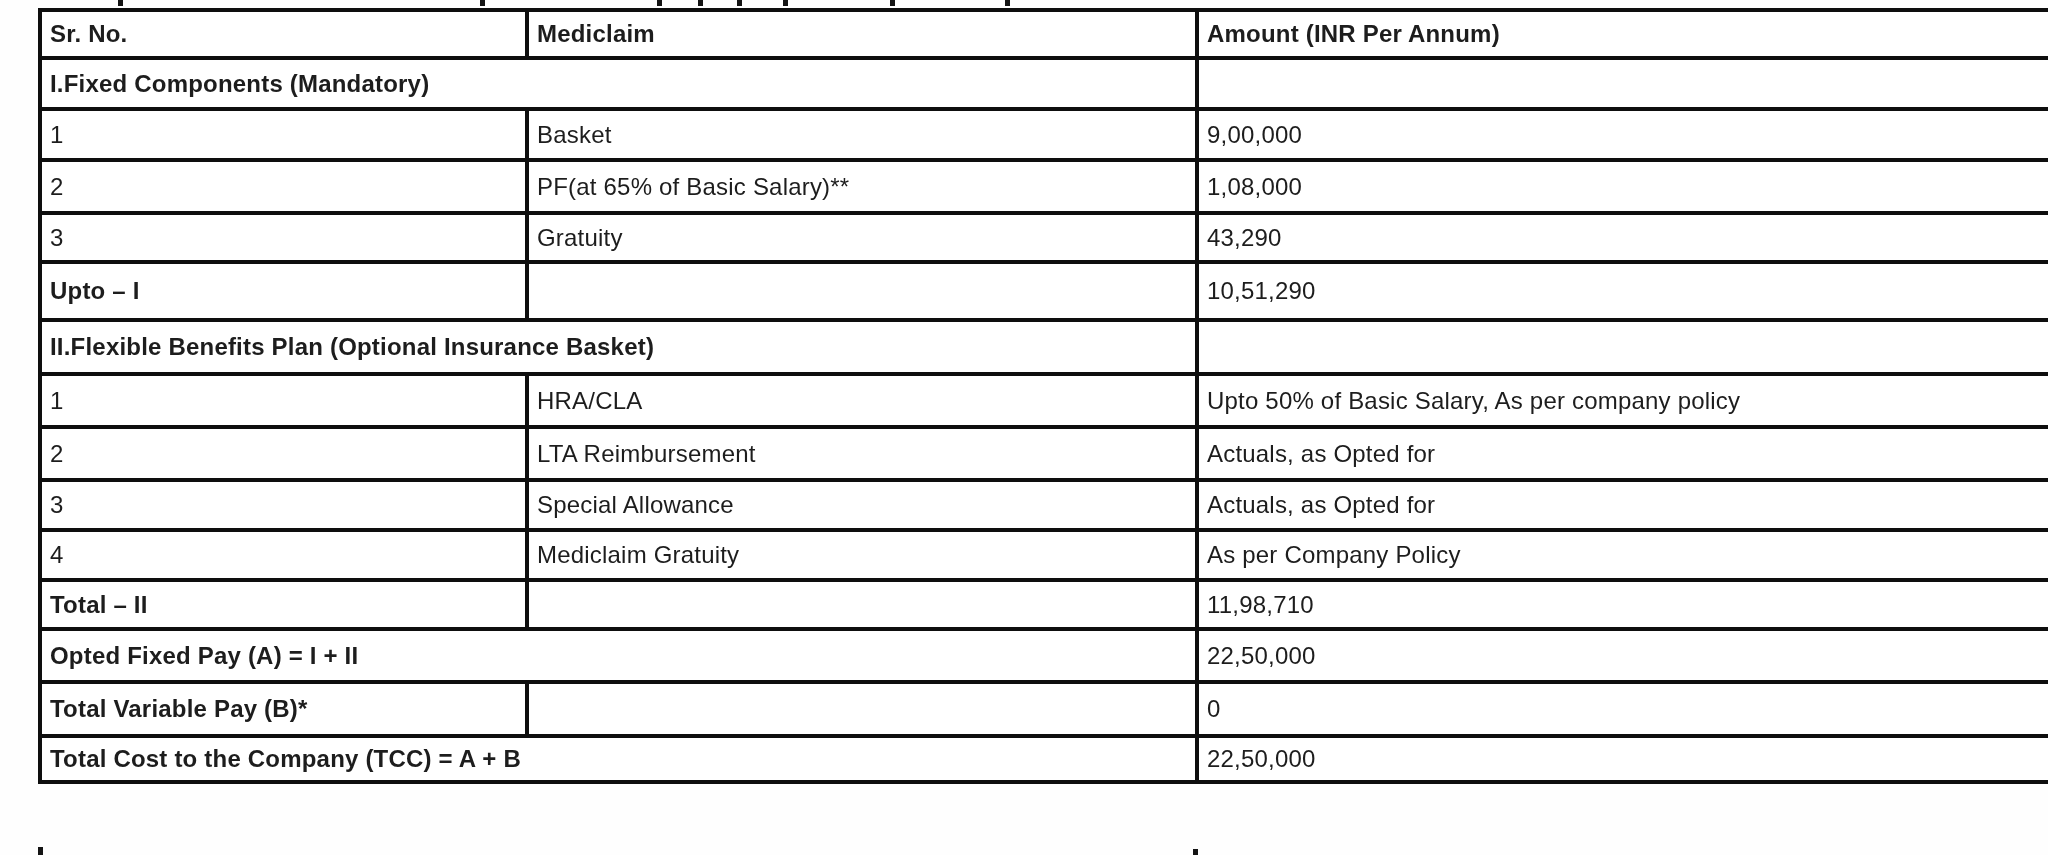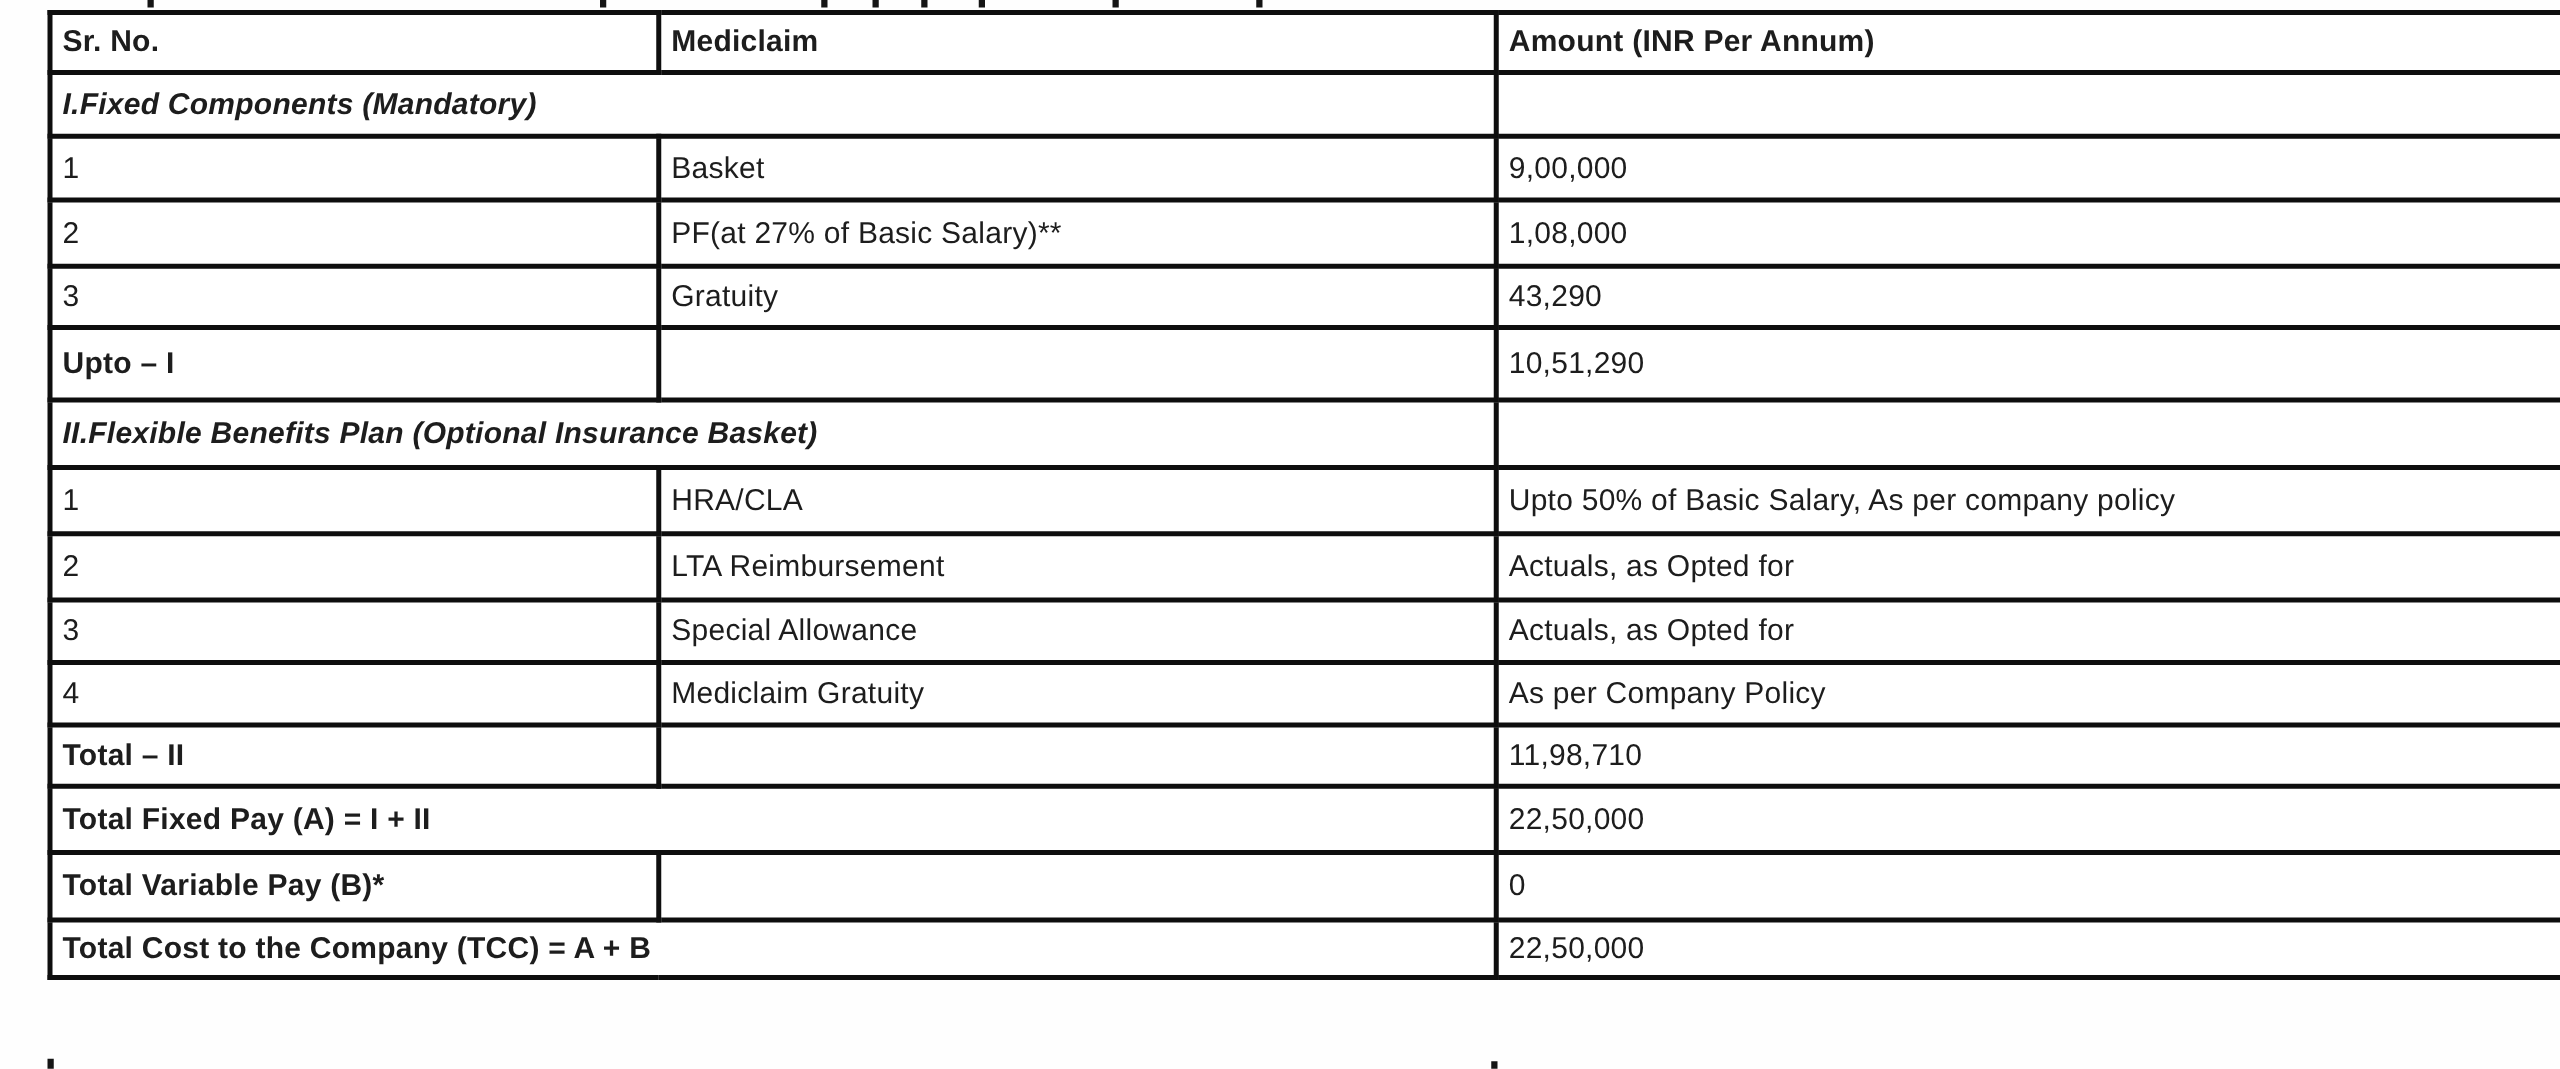--- a/index.html
+++ b/index.html
@@ -44,21 +44,20 @@
     font-size: 24px;
     line-height: 1.05;
     color: #1d1d1d;
     letter-spacing: 0.2px;
     white-space: nowrap;
     overflow: visible;
   }
   td.bold { font-weight: 700; color: #141414; }
   td.section-title {
     font-weight: 700;
-    font-style: italic;
     color: #121212;
   }
   .nub {
     position: absolute;
     width: 5px;
     height: 9px;
     background: #141414;
   }
 </style>
 </head>
@@ -96,21 +95,21 @@
       <td></td>
     </tr>
 
     <tr style="height:51px">
       <td>1</td>
       <td>Basket</td>
       <td>9,00,000</td>
     </tr>
     <tr style="height:53px">
       <td>2</td>
-      <td>PF(at 27% of Basic Salary)**</td>
+      <td>PF(at 65% of Basic Salary)**</td>
       <td>1,08,000</td>
     </tr>
     <tr style="height:49px">
       <td>3</td>
       <td>Gratuity</td>
       <td>43,290</td>
     </tr>
 
     <tr style="height:58px">
       <td class="bold">Upto – I</td>
@@ -144,21 +143,21 @@
       <td>As per Company Policy</td>
     </tr>
 
     <tr style="height:49px">
       <td class="bold">Total – II</td>
       <td></td>
       <td>11,98,710</td>
     </tr>
 
     <tr style="height:53px">
-      <td class="bold" colspan="2">Total Fixed Pay (A) = I + II</td>
+      <td class="bold" colspan="2">Opted Fixed Pay (A) = I + II</td>
       <td>22,50,000</td>
     </tr>
     <tr style="height:54px">
       <td class="bold">Total Variable Pay (B)*</td>
       <td></td>
       <td>0</td>
     </tr>
     <tr style="height:46px">
       <td class="bold" colspan="2">Total Cost to the Company (TCC) = A + B</td>
       <td>22,50,000</td>

